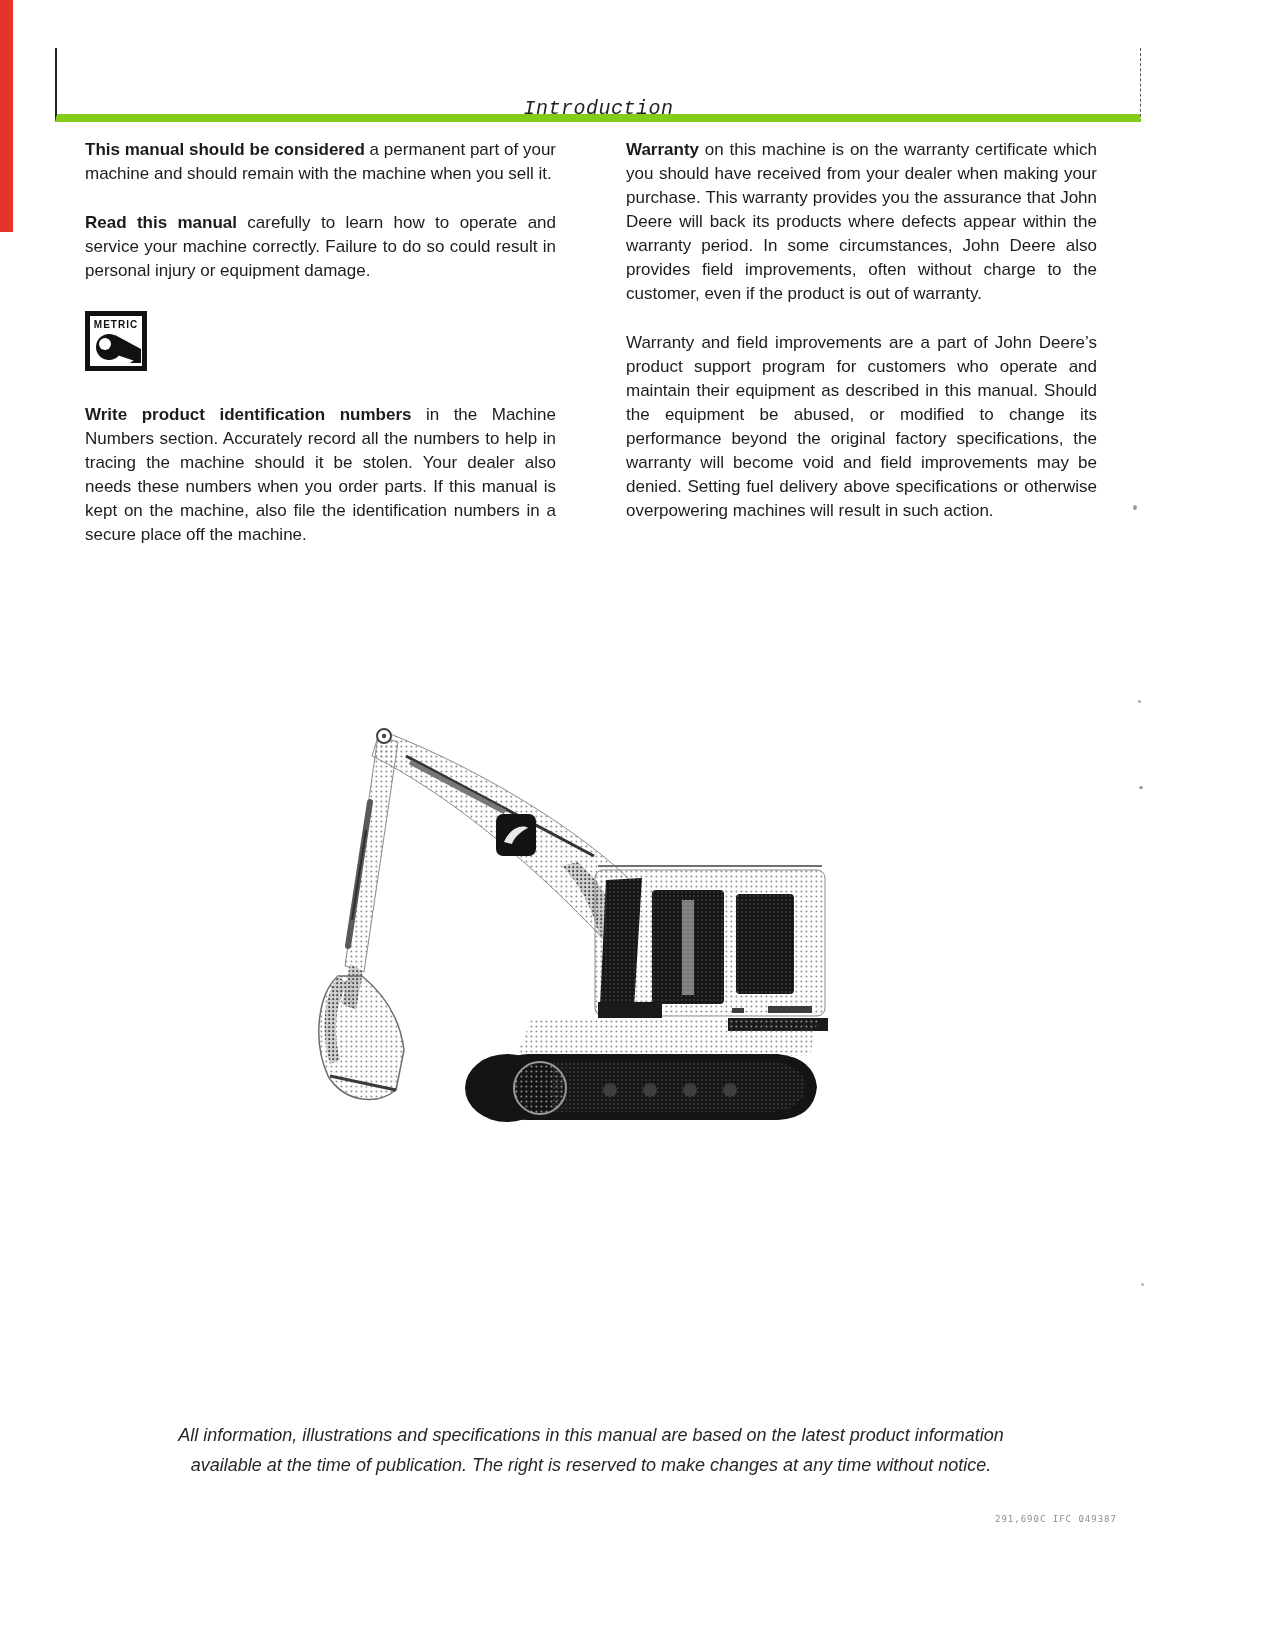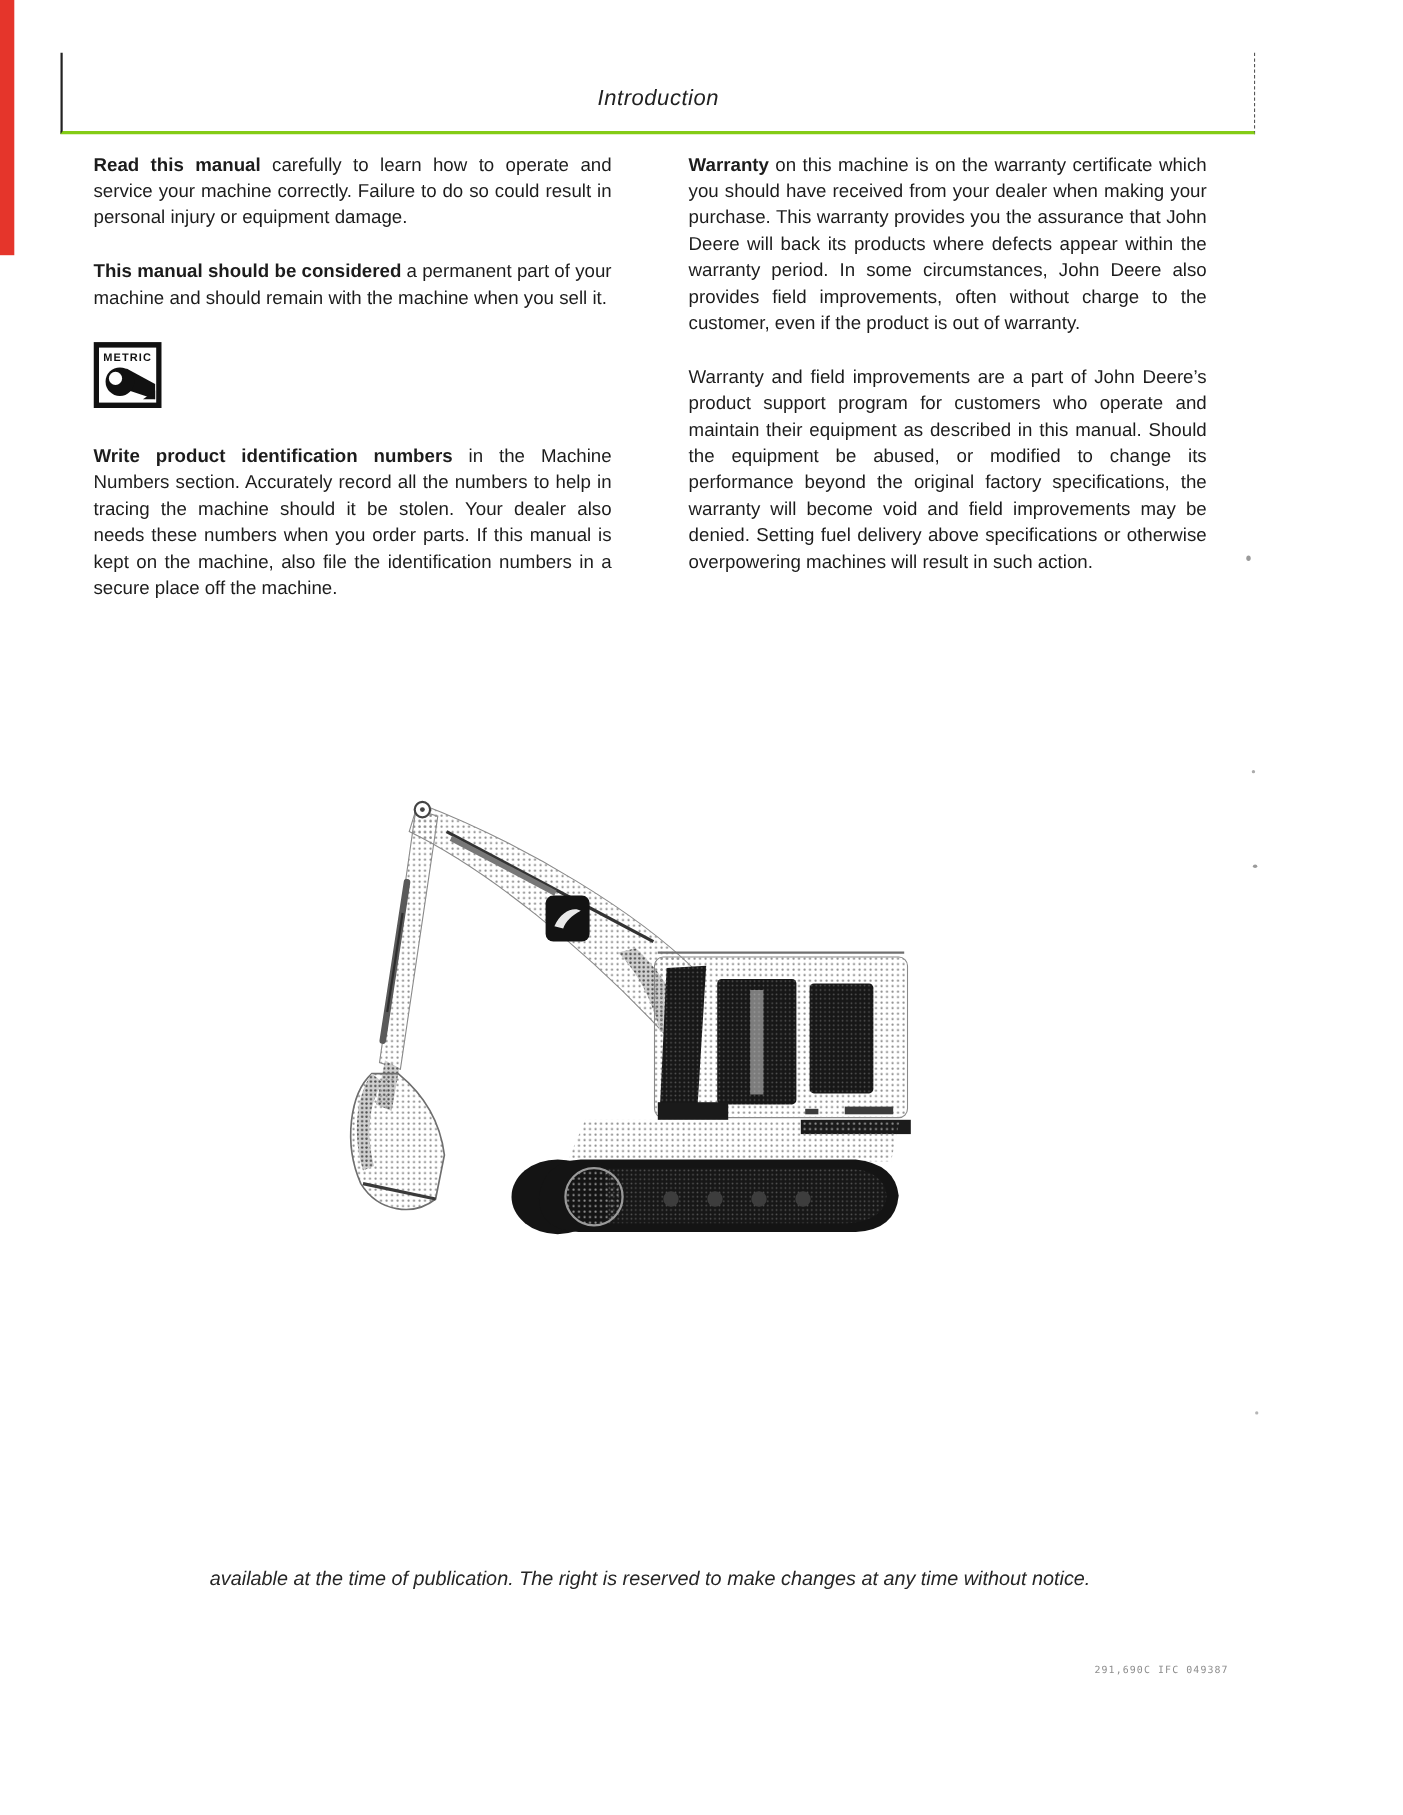--- a/index.html
+++ b/index.html
@@ -3,23 +3,23 @@
 <meta charset="utf-8">
 <style>
   * { margin:0; padding:0; box-sizing:border-box; }
   html,body { width:1275px; height:1650px; background:#ffffff; overflow:hidden;
               font-family:"Liberation Sans", sans-serif; color:#1d1d1d; }
   .page { position:relative; width:1275px; height:1650px; background:#fff; }
 
   .red-strip { position:absolute; left:0; top:0; width:13px; height:232px; }
 
   .header-box { position:absolute; left:55px; top:48px; width:1086px; height:74px;
-                border-left:2px solid #222; border-bottom:3px solid #84cc16;
+                border-left:2px solid #222; border-bottom:8px solid #84cc16;
                 border-right:1px dashed #555;
-                display:flex; align-items:center; justify-content:center; }
+                display:flex; align-items:flex-end; justify-content:center;font-family:Liberation Mono, monospace; }
   .header-title { font-style:italic; font-size:20px; letter-spacing:.5px; color:#222;
                   transform:translateY(6px); }
 
   .content { position:absolute; left:85px; top:138px; width:1012px; display:flex; gap:70px; }
   .col { width:471px; font-size:17px; line-height:24px; text-align:justify; color:#1c1c1c; }
   .col p { margin-bottom:25px; }
   .lead { font-weight:bold; }
 
   .metric-block { display:flex; gap:21px; margin-bottom:25px;flex-direction:column; }
   .metric-icon-wrap { flex:0 0 62px; padding-top:3px; }
@@ -46,23 +46,23 @@
 
   <div class="red-strip" style="background:#e5352b;"></div>
 
   <div class="header-box">
     <span class="header-title">Introduction</span>
   </div>
 
   <div class="content">
 
     <div class="col">
+      <p><span class="lead">This manual should be considered</span><span> a permanent part of your machine and should remain with the machine when you sell it.</span></p>
+
       <p><span class="lead">Read this manual</span><span> carefully to learn how to operate and service your machine correctly. Failure to do so could result in personal injury or equipment damage.</span></p>
-
-      <p><span class="lead">This manual should be considered</span><span> a permanent part of your machine and should remain with the machine when you sell it.</span></p>
 
       <div class="metric-block">
         <div class="metric-icon-wrap">
           <svg width="62" height="60" viewBox="0 0 62 60">
             <rect x="2.5" y="2.5" width="57" height="55" fill="#fff" stroke="#111" stroke-width="5"></rect>
             <text x="31" y="17" font-family="Liberation Sans, sans-serif" font-size="10" font-weight="bold" text-anchor="middle" fill="#111" letter-spacing="1">METRIC</text>
             <polygon points="30,24 56,38 56,52 26,42" fill="#111"></polygon>
             <circle cx="24" cy="36" r="13" fill="#111"></circle>
             <circle cx="20" cy="33" r="6" fill="#fff"></circle>
             <polygon points="45,52 56,44 56,52" fill="#111"></polygon>
@@ -140,20 +140,21 @@
       <path d="M 250,352 L 470,352 Q 504,354 506,377 Q 504,400 470,402 L 252,402 Z" fill="url(#htD)"></path>
       <circle cx="240" cy="378" r="26" fill="url(#htL)" stroke="#9a9a9a" stroke-width="2"></circle>
       <circle cx="310" cy="380" r="7" fill="#3d3d3d"></circle>
       <circle cx="350" cy="380" r="7" fill="#3d3d3d"></circle>
       <circle cx="390" cy="380" r="7" fill="#3d3d3d"></circle>
       <circle cx="430" cy="380" r="7" fill="#3d3d3d"></circle>
     </svg>
   </div>
 
   <div class="footnote">
+    <div>All information, illustrations and specifications in this manual are based on the latest product information</div>
     <div>available at the time of publication. The right is reserved to make changes at any time without notice.</div>
   </div>
 
   <div class="doc-code">291,690C  IFC  049387</div>
 
   <div class="speck s1"></div>
   <div class="speck s2"></div>
   <div class="speck s3"></div>
   <div class="speck s4"></div>
 

